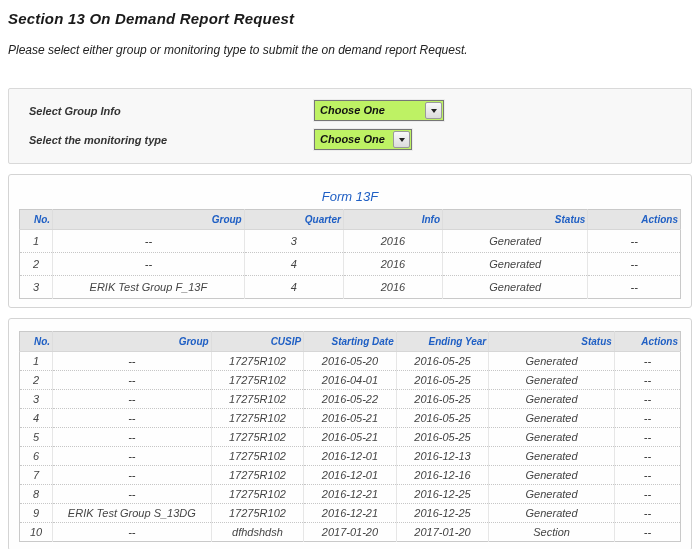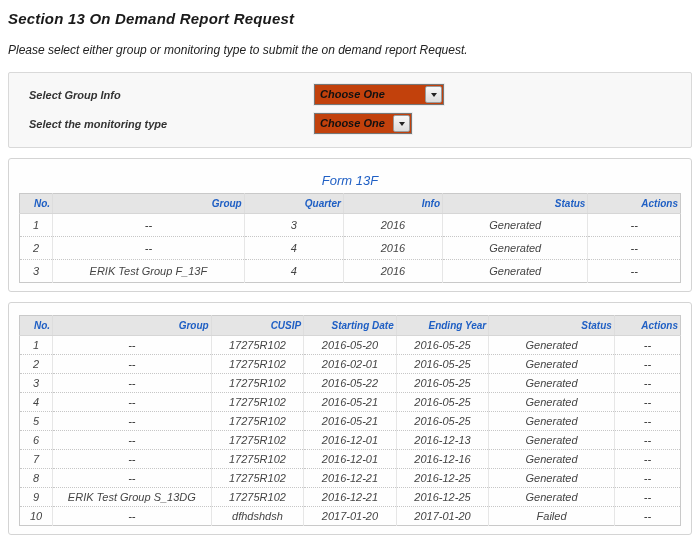--- a/index.html
+++ b/index.html
@@ -11,32 +11,32 @@
   .page { box-sizing:border-box; width:700px; height:549px; padding:8px;font-style:italic; }
 
   h1.page-title {
     font-size:15px; font-weight:bold; color:#1a1a1a;
     margin:2px 0 0 0; letter-spacing:0.2px;
   }
   .instruction { font-size:12px; color:#222; margin:16px 0 0 0; }
 
   
   .panel {
-    margin-top:15px;
+    margin-top:31px;
     border:1px solid #d9d9d9; border-radius:2px;
     background:#f8f8f8;
     padding:7px 10px 9px 20px;
   }
   .form-row { display:flex; align-items:center; height:29px; }
   .form-label {
     width:285px; font-size:11px; font-weight:bold; color:#333;
   }
   .select {
     display:flex; align-items:stretch; box-sizing:border-box;
-    height:21px; background:#c2410c;
+    height:21px; background:#bef264;
     border:1px solid #767676;
     box-shadow:0 0 0 1px #ececec;
     cursor:default;
   }
   .select.w130 { width:130px; }
   .select.w98  { width:98px;  }
   .select-value {
     flex:1; font-size:11px; font-weight:bold; color:#111;
     padding:3px 0 0 5px; white-space:nowrap; overflow:hidden;
   }
@@ -189,21 +189,21 @@
             <td>17275R102</td>
             <td>2016-05-20</td>
             <td>2016-05-25</td>
             <td>Generated</td>
             <td>--</td>
           </tr>
           <tr>
             <td>2</td>
             <td>--</td>
             <td>17275R102</td>
-            <td>2016-02-01</td>
+            <td>2016-04-01</td>
             <td>2016-05-25</td>
             <td>Generated</td>
             <td>--</td>
           </tr>
           <tr>
             <td>3</td>
             <td>--</td>
             <td>17275R102</td>
             <td>2016-05-22</td>
             <td>2016-05-25</td>
@@ -263,20 +263,20 @@
             <td>2016-12-25</td>
             <td>Generated</td>
             <td>--</td>
           </tr>
           <tr>
             <td>10</td>
             <td>--</td>
             <td>dfhdshdsh</td>
             <td>2017-01-20</td>
             <td>2017-01-20</td>
-            <td>Failed</td>
+            <td>Section</td>
             <td>--</td>
           </tr>
         </tbody>
       </table>
   </div>
 
 </div>
 
 </body></html>

